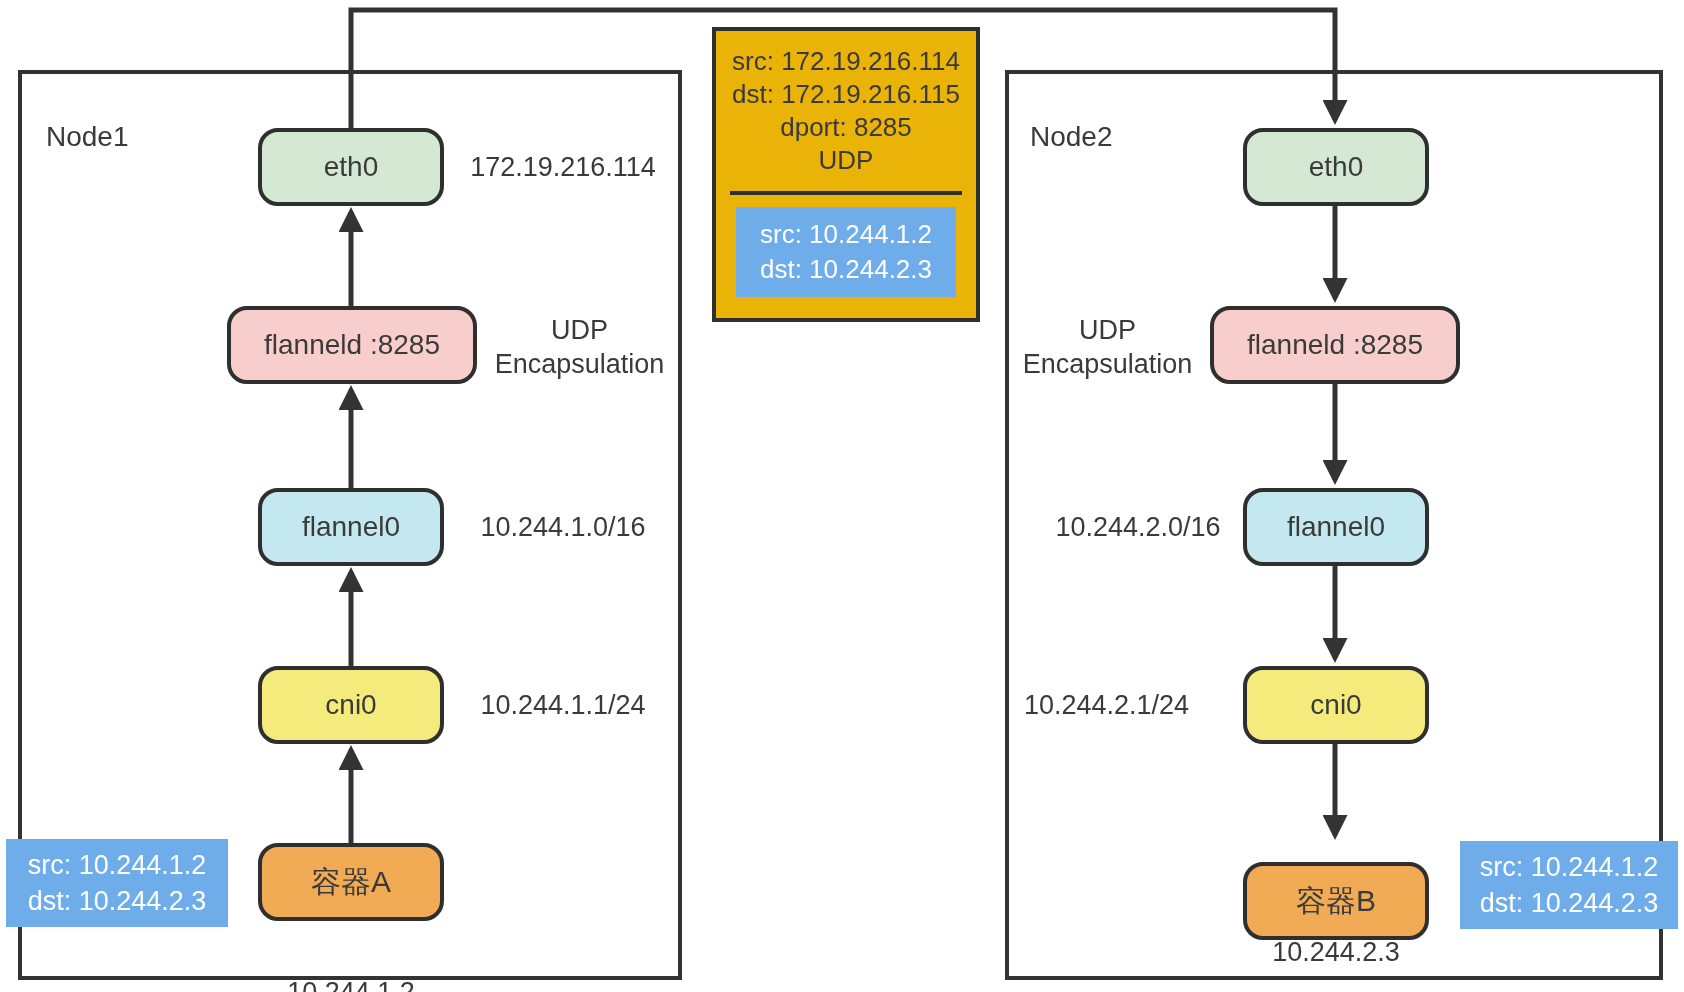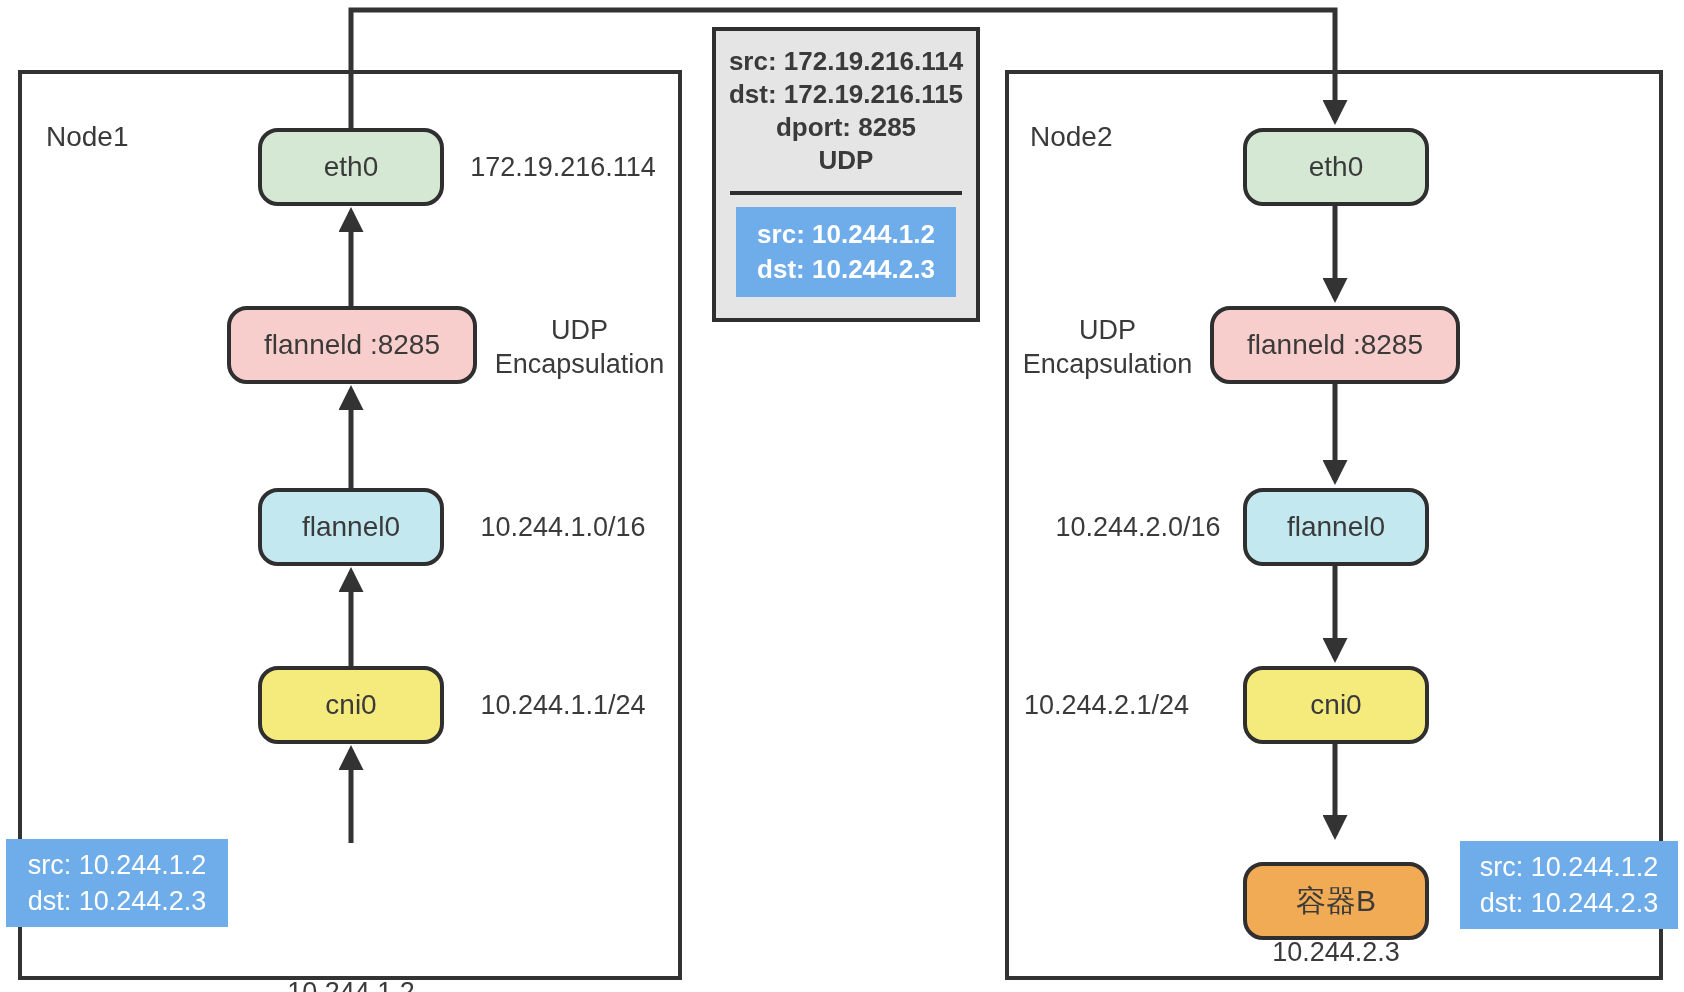--- a/index.html
+++ b/index.html
@@ -90,20 +90,23 @@
   </div>
   <div class="box" style="left: 227px; top: 306px; width: 250px; height: 78px; background-color: rgb(248, 206, 204);">
     <span>flanneld :8285</span>
   </div>
   <div class="box" style="left: 258px; top: 488px; width: 186px; height: 78px; background-color: rgb(195, 232, 240);">
     <span>flannel0</span>
   </div>
   <div class="box" style="left: 258px; top: 666px; width: 186px; height: 78px; background-color: rgb(245, 235, 124);">
     <span>cni0</span>
   </div>
+  <div class="box" style="left: 258px; top: 843px; width: 186px; height: 78px; font-size: 30px; background-color: rgb(242, 171, 85);">
+    <span>容器A</span>
+  </div>
 
   <div class="side-label" style="left:444px;top:151px;width:238px;">172.19.216.114</div>
   <div class="encap-label" style="left:477px;top:313px;width:205px;">
     <div>UDP</div>
     <div>Encapsulation</div>
   </div>
   <div class="side-label" style="left:444px;top:511px;width:238px;">10.244.1.0/16</div>
   <div class="side-label" style="left:444px;top:689px;width:238px;">10.244.1.1/24</div>
   <div class="side-label" style="left:258px;top:936px;width:186px;margin-top:40px;">10.244.1.2</div>
 
@@ -124,21 +127,21 @@
   </div>
 
   <div class="encap-label" style="left:1005px;top:313px;width:205px;">
     <div>UDP</div>
     <div>Encapsulation</div>
   </div>
   <div class="side-label" style="left:1005px;top:511px;width:266px;">10.244.2.0/16</div>
   <div class="side-label" style="left:1005px;top:689px;width:203px;">10.244.2.1/24</div>
   <div class="side-label" style="left:1243px;top:936px;width:186px;">10.244.2.3</div>
 
-  <div id="packet-card" style="background-color: #e5e5e5; font-weight: bold;">
+  <div id="packet-card" style="background-color: #eab308;">
     <div class="pkt-lines">
       <div>src: 172.19.216.114</div>
       <div>dst: 172.19.216.115</div>
       <div>dport: 8285</div>
       <div>UDP</div>
     </div>
     <div class="pkt-divider"></div>
     <div class="pkt-inner" style="background-color: rgb(111, 173, 234);">
       <div>src: 10.244.1.2</div>
       <div>dst: 10.244.2.3</div>

